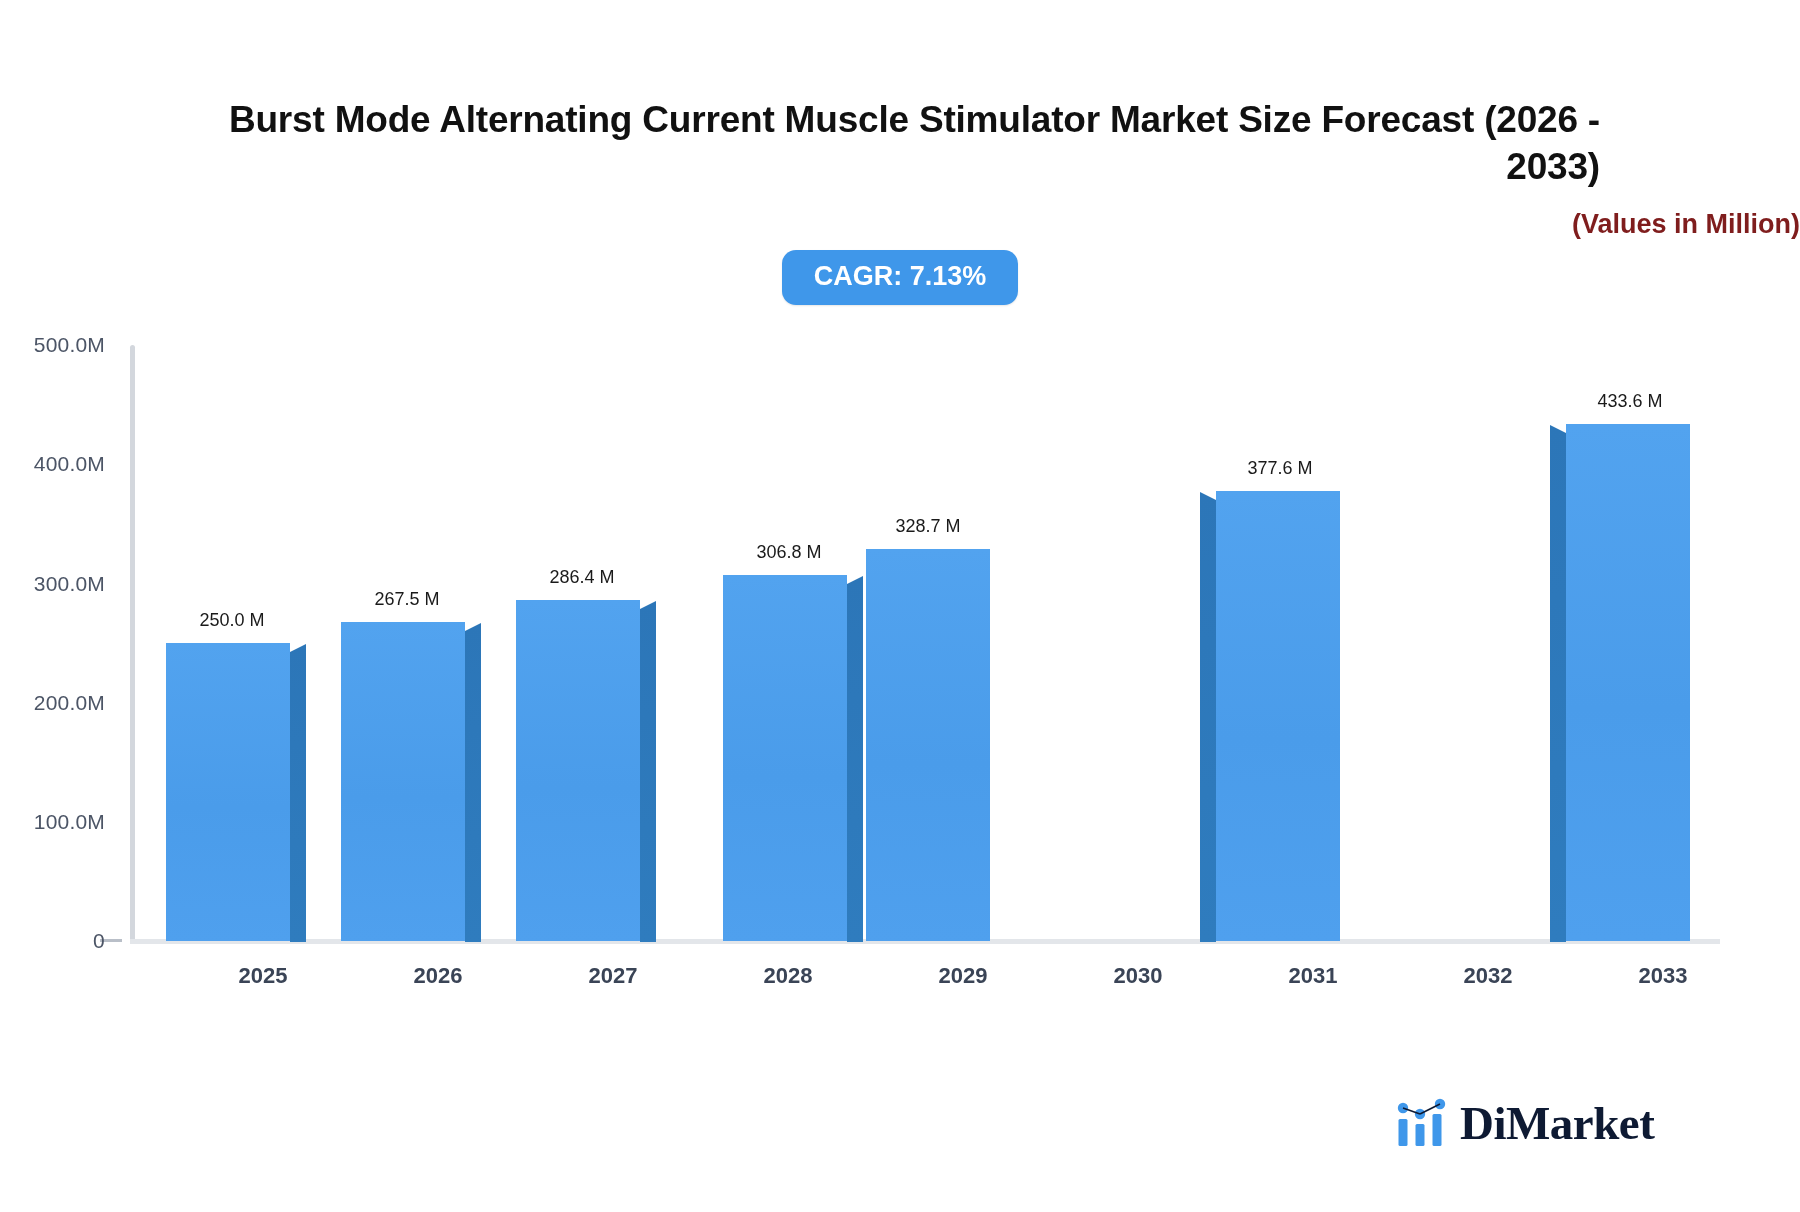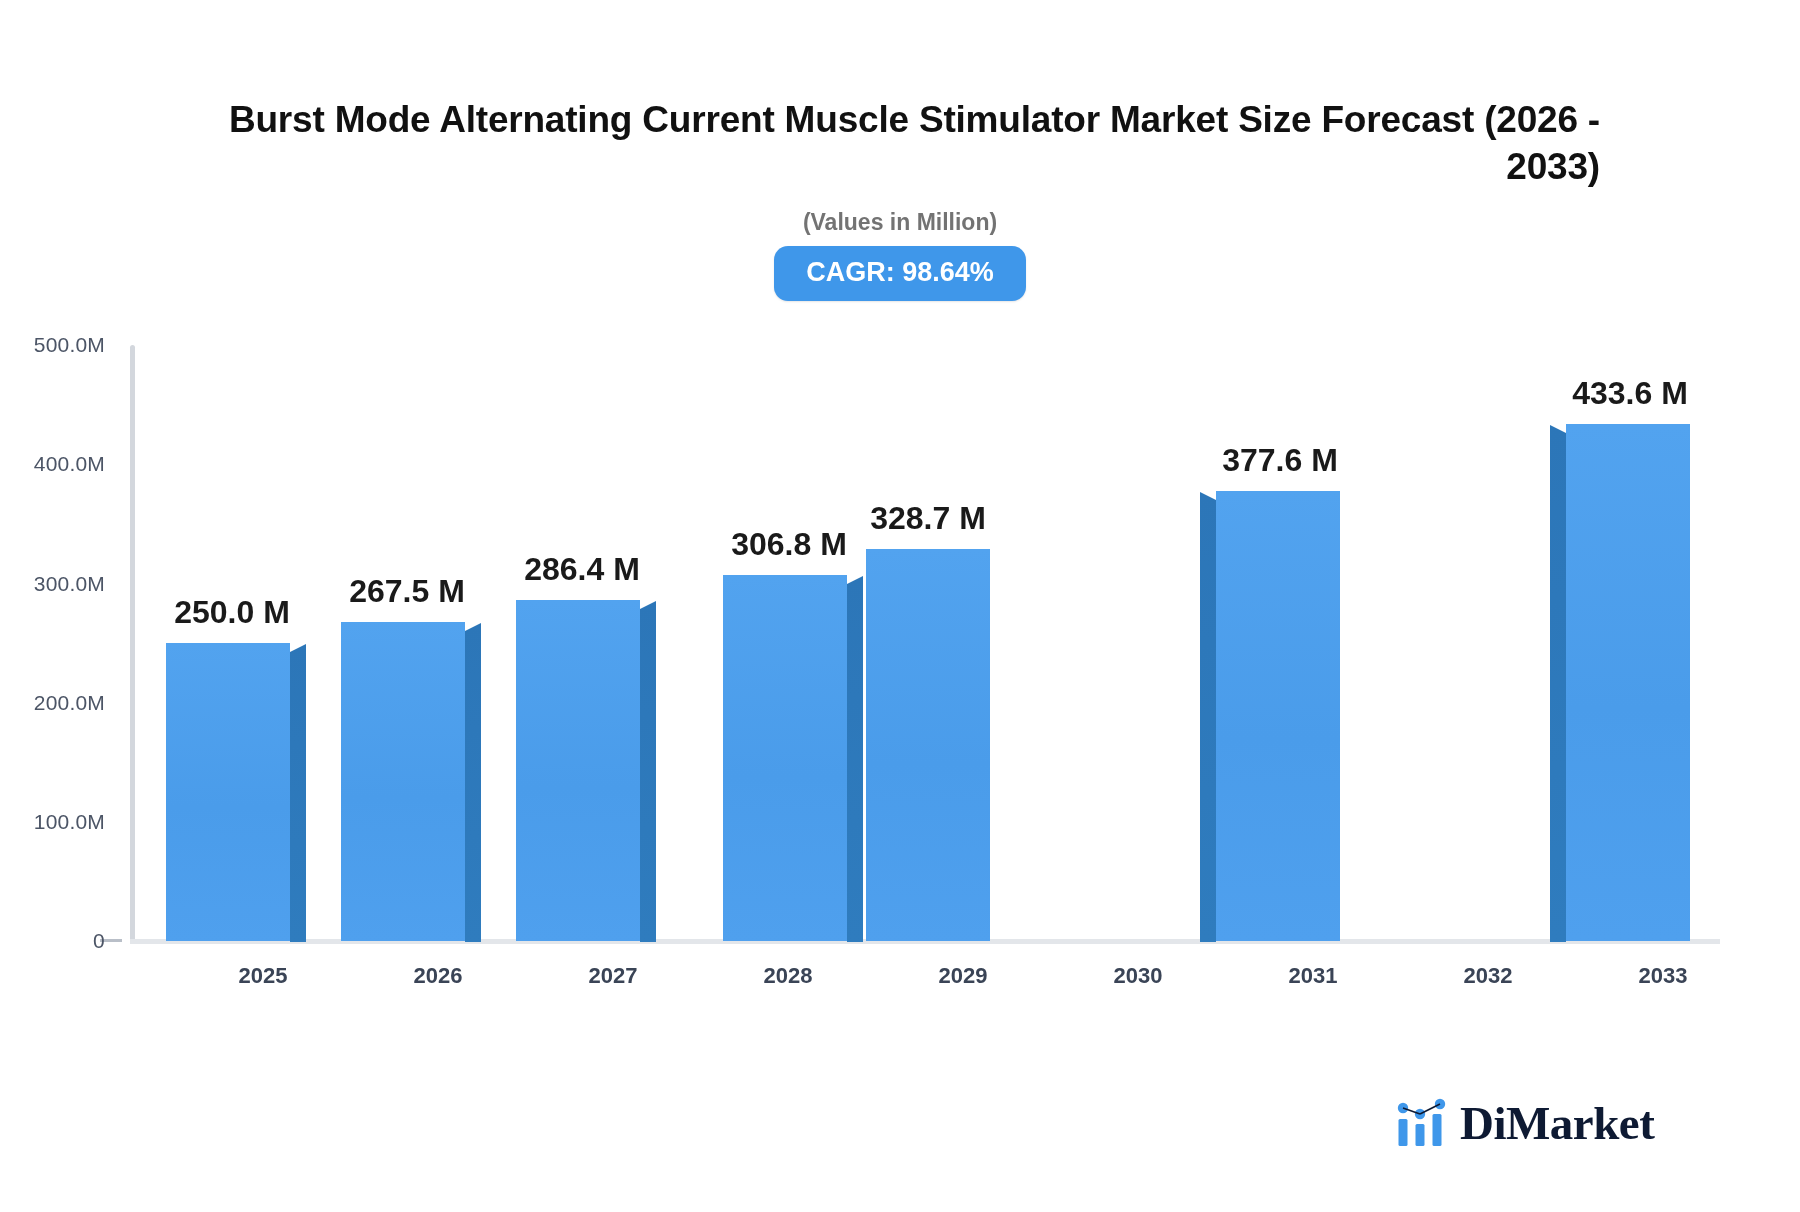--- a/index.html
+++ b/index.html
@@ -33,23 +33,24 @@
     color: #111111;
     line-height: 1.28;
     letter-spacing: -0.2px;
     max-width: 1400px;
     margin: 0 auto;
     padding: 0 20px;
     text-align: right;
   }
   .chart-subtitle {
     margin-top: 18px;
-    font-size: 23px;
-    font-weight: bold;
-    color: #737373;
+    font-size: 27px;
+    font-weight: bold;
+    color: #7f1d1d;
+    text-align: right;
   }
   .cagr-wrap {
     margin-top: 10px;
     display: flex;
     justify-content: center;
   }
   .cagr-badge {
     display: inline-block;
     background: #3f97ea;
     color: #ffffff;
@@ -131,22 +132,22 @@
     position: absolute;
     bottom: 0;
     background: linear-gradient(180deg, #2c76b8 0%, #2f7cbe 100%);
   }
   .bar-value {
     position: absolute;
     bottom: 100%;
     left: 50%;
     transform: translateX(-50%);
     margin-bottom: 12px;
-    font-size: 32px;
-    font-weight: bold;
+    font-size: 18px;
+    font-weight: normal;
     color: #1a1a1a;
     white-space: nowrap;
   }
   .x-tick-label {
     position: absolute;
     top: 963px;
     font-size: 22px;
     font-weight: bold;
     color: #3a4456;
     text-align: right;
@@ -176,21 +177,21 @@
 </style>
 </head>
 <body>
 
 <div id="page">
 
   <div class="header-block">
     <div class="chart-title">Burst Mode Alternating Current Muscle Stimulator Market Size Forecast (2026 - 2033)</div>
     <div class="chart-subtitle">(Values in Million)</div>
     <div class="cagr-wrap">
-      <span class="cagr-badge">CAGR: 98.64%</span>
+      <span class="cagr-badge">CAGR: 7.13%</span>
     </div>
   </div>
 
   <div class="plot">
     <div class="y-axis-line"></div>
     <div class="x-axis-line"></div>
     <div class="zero-tick"></div>
 
     <div class="y-label" style="top:333px">500.0M</div>
     <div class="y-label" style="top:452px">400.0M</div>

